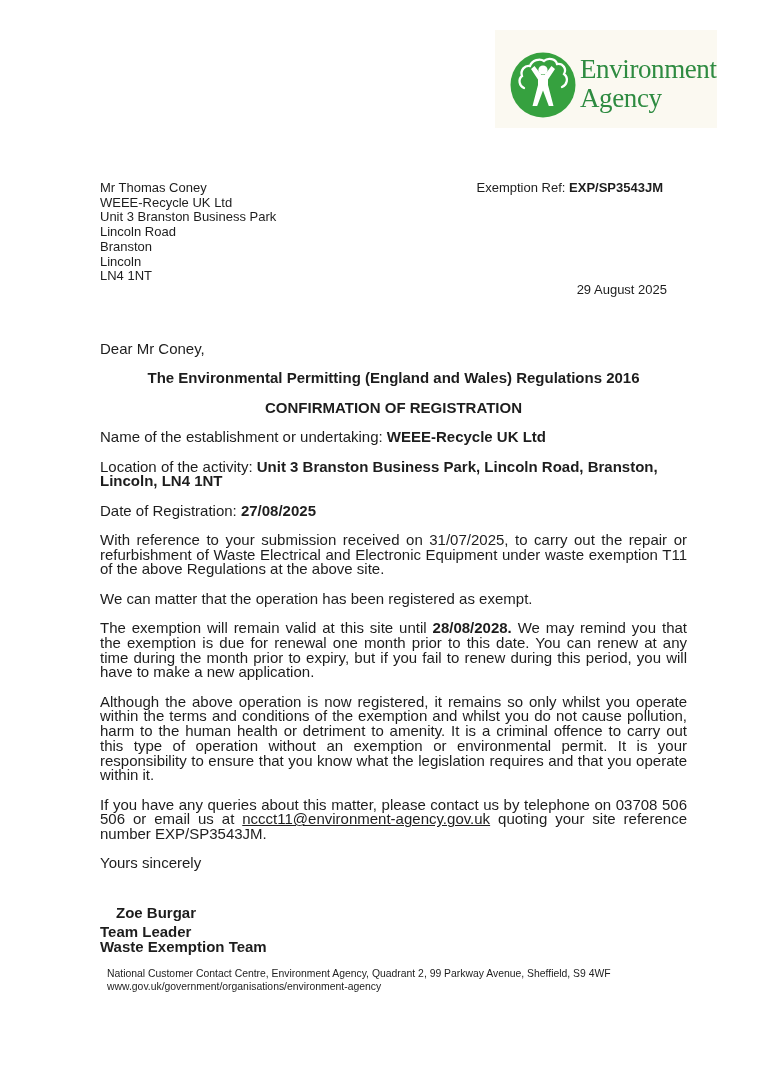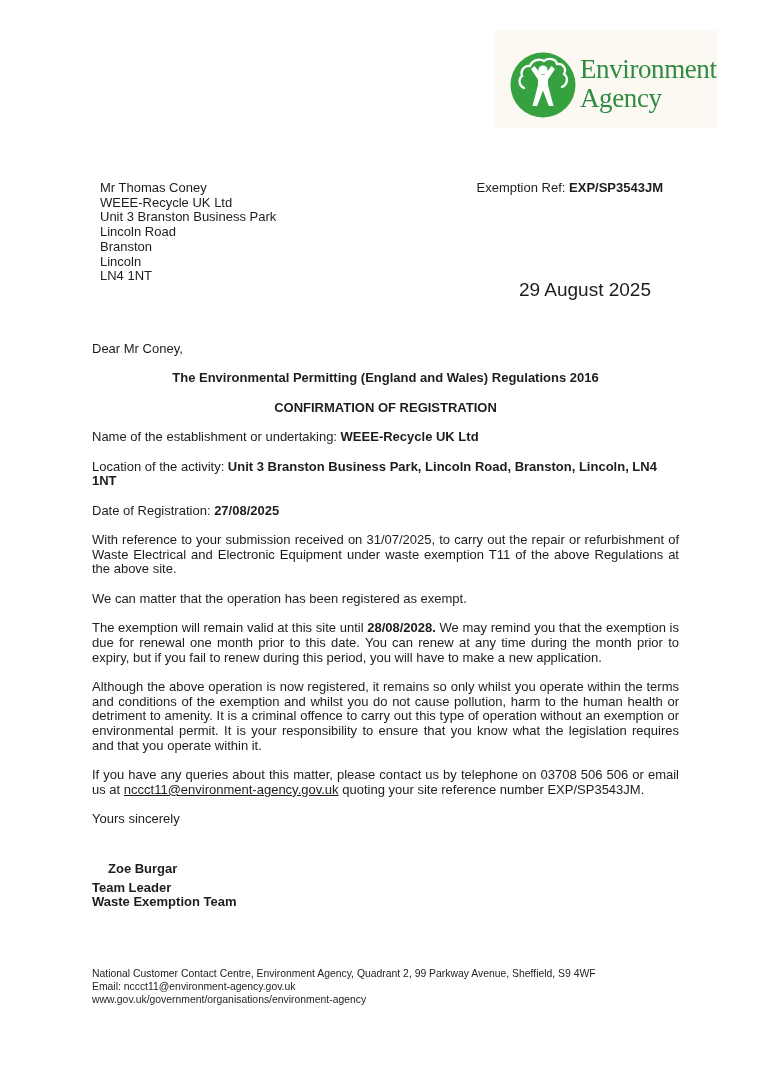--- a/index.html
+++ b/index.html
@@ -57,47 +57,47 @@
   .ref-line {
     position: absolute;
     top: 181px;
     right: 100px;
     font-size: 13px;
     line-height: 14.7px;
   }
   .date-line {
     position: absolute;
     top: 283px;
-    right: 112px;
-    font-size: 19px;
+    right: 96px;
+    font-size: 13px;
     line-height: 14.7px;
   }
 
   
   .letter-body {
     position: absolute;
     top: 342px;
-    left: 92px;
+    left: 100px;
     width: 587px;
-    font-size: 13px;
+    font-size: 15px;
     line-height: 14.7px;
   }
   .email-link {
     color: inherit;
     text-decoration: underline;
     cursor: pointer;
   }
   .sig-name { margin-top: 35px; margin-bottom: 4px; margin-left: 16px; }
   .sig-role { margin-bottom: 8px; }
 
   
   .footer {
     position: absolute;
     top: 967px;
-    left: 92px;
+    left: 107px;
     width: 620px;
     font-size: 10.4px;
     line-height: 13px;
   }
 </style>
 </head>
 <body>
 
 <div class="page">
 
@@ -158,17 +158,16 @@
     <p class="sig-name bold">Zoe Burgar</p>
 
     <p class="sig-role bold">
       <span>Team Leader</span><br>
       <span>Waste Exemption Team</span>
     </p>
   </div>
 
   <div class="footer">
     <div>National Customer Contact Centre, Environment Agency, Quadrant 2, 99 Parkway Avenue, Sheffield, S9 4WF</div>
-    <div>Email: nccct11@environment-agency.gov.uk</div>
     <div>www.gov.uk/government/organisations/environment-agency</div>
   </div>
 
 </div>
 
 </body></html>

